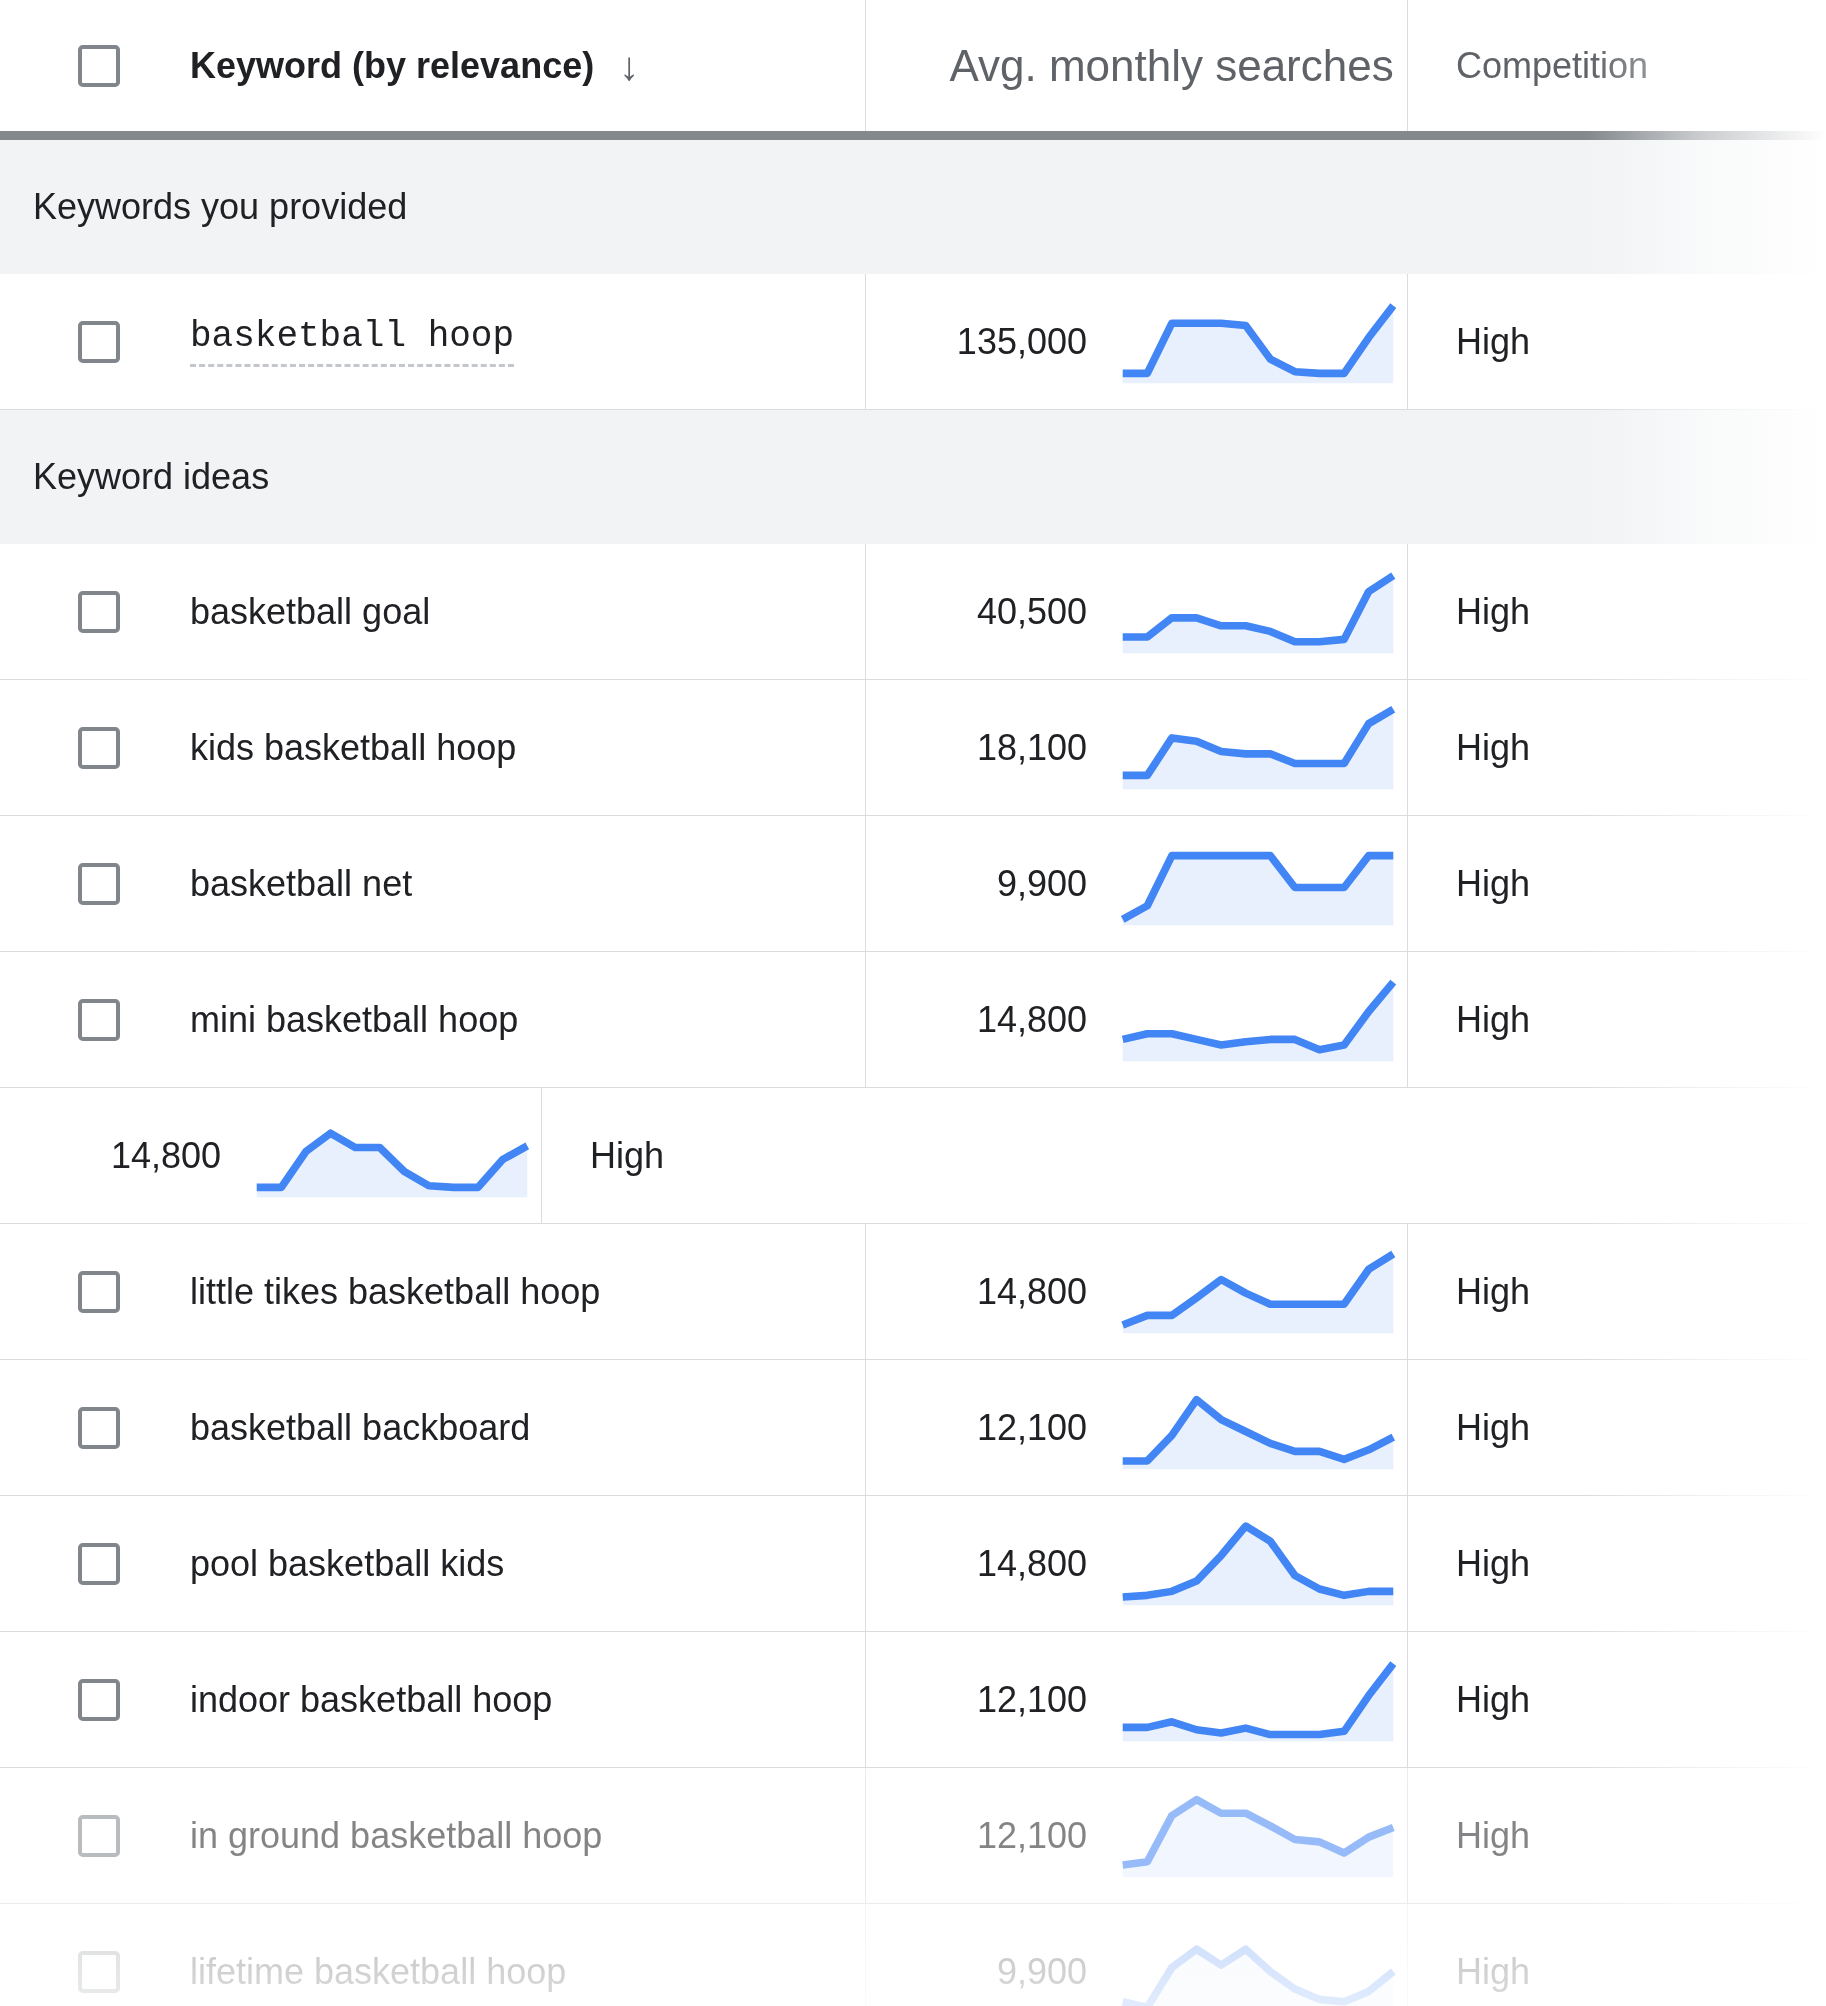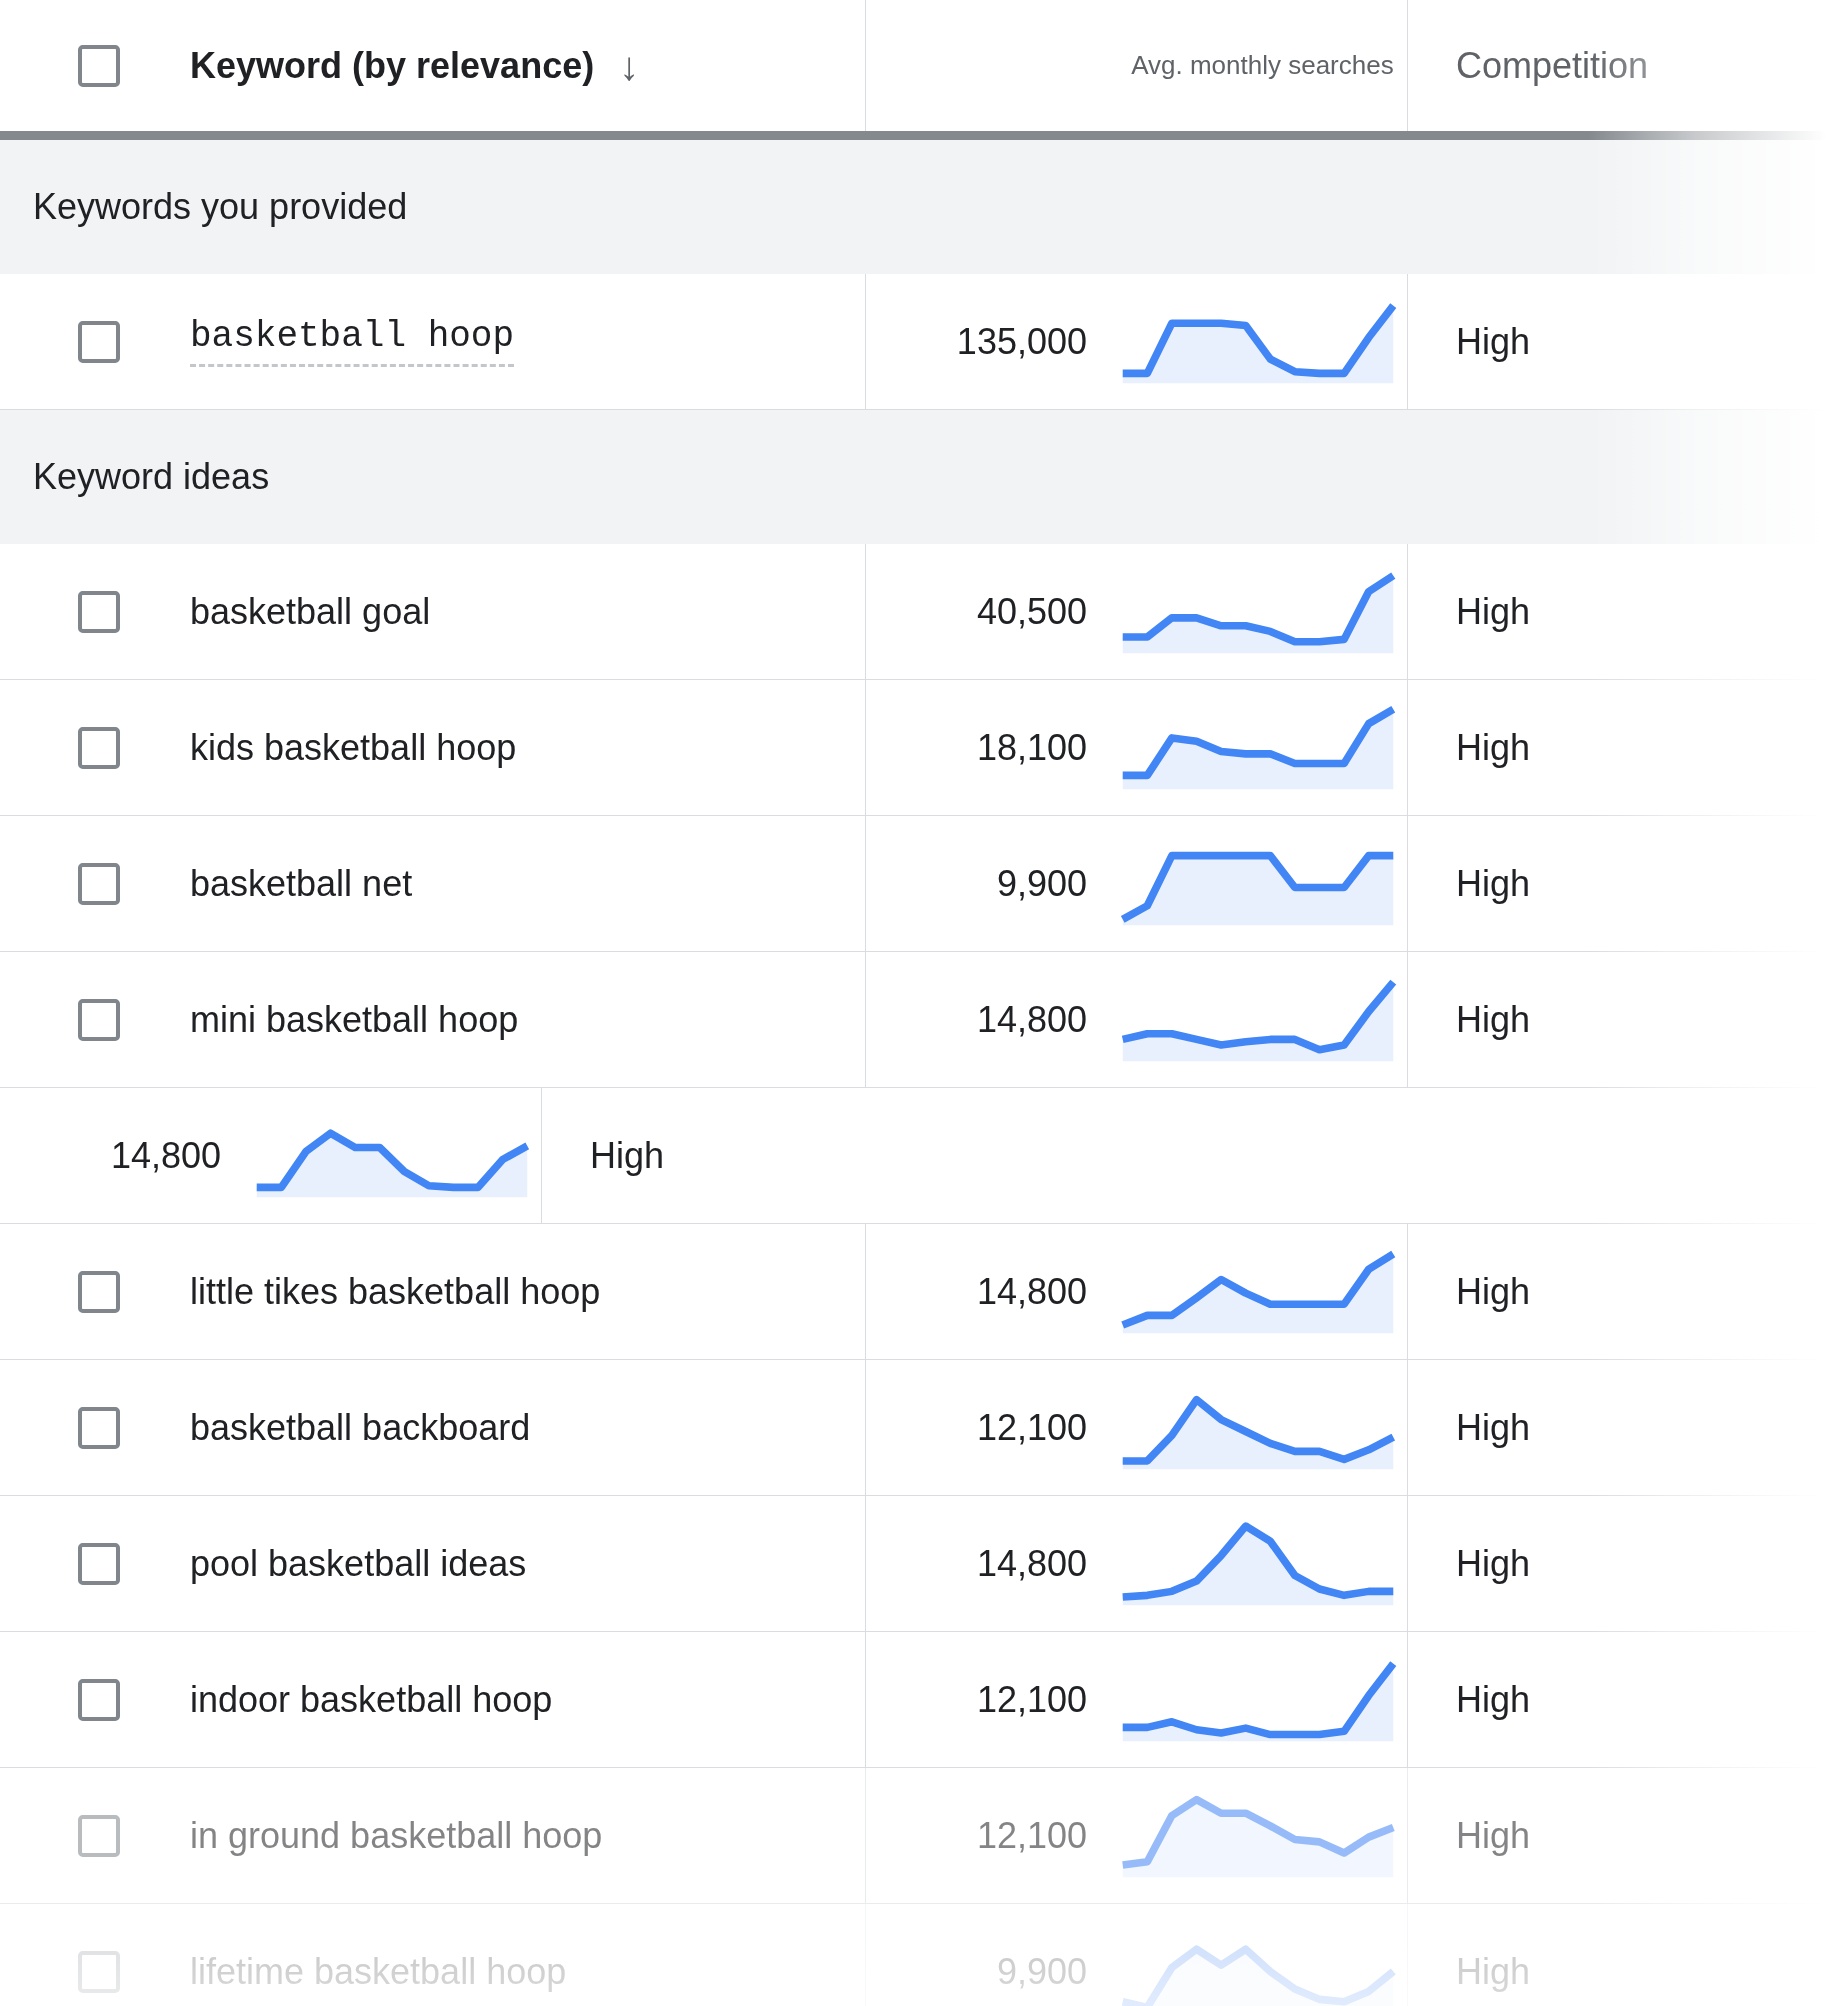--- a/index.html
+++ b/index.html
@@ -16,21 +16,21 @@
   .col-kw{width:866px;height:100%;display:flex;align-items:center;
     padding-left:78px;box-sizing:border-box;border-right:1.9px solid #dadce0;}
   .col-search{width:542px;height:100%;display:flex;align-items:center;
     box-sizing:border-box;border-right:1.9px solid #dadce0;}
   .col-comp{flex:1;height:100%;display:flex;align-items:center;
     padding-left:48px;box-sizing:border-box;}
   .header-row .col-kw{font-weight:bold;font-size:36px;color:#202124;}
   .kw-label{margin-left:70px;}
   .sort-arrow{margin-left:25px;font-weight:normal;color:#5f6368;font-size:40px;line-height:1;}
   .search-head{width:100%;text-align:right;padding-right:13.3px;box-sizing:border-box;
-    color:#5f6368;font-size:26px;}
+    color:#5f6368;font-size:44px;}
   .comp-head{color:#5f6368;font-size:36px;}
   
   .section-band{
     height:134px;background:#f1f3f4;display:flex;align-items:center;
     padding-left:33px;box-sizing:border-box;font-size:36px;color:#202124;
   }
   
   .row{display:flex;height:136px;border-bottom:1.9px solid #dadce0;box-sizing:border-box;}
   .checkbox{
     width:42px;height:42px;border:4.8px solid #80868b;border-radius:4.8px;
@@ -207,21 +207,21 @@
           </svg>
     </div>
     <div class="col-comp">
       <span class="comp-text">High</span>
     </div>
   </div>
 
   <div class="row" style="opacity: 1;">
     <div class="col-kw">
       <div class="checkbox"></div>
-      <span class="kw-text">pool basketball ideas</span>
+      <span class="kw-text">pool basketball kids</span>
     </div>
     <div class="col-search">
       <span class="num">14,800</span>
       <svg class="spark" viewBox="0 0 296 96" preserveAspectRatio="none">
             <polygon points="6.0,83.3 31.8,81.6 57.6,77.4 83.5,66.5 109.3,39.6 135.1,8.5 160.9,24.5 186.7,60.6 212.5,74.9 238.4,81.6 264.2,77.4 290.0,77.4 290,92 6,92" fill="#e8f0fe"></polygon>
             <polyline points="6.0,83.3 31.8,81.6 57.6,77.4 83.5,66.5 109.3,39.6 135.1,8.5 160.9,24.5 186.7,60.6 212.5,74.9 238.4,81.6 264.2,77.4 290.0,77.4" fill="none" stroke="#4285f4" stroke-width="8" stroke-linejoin="round" stroke-linecap="butt"></polyline>
           </svg>
     </div>
     <div class="col-comp">
       <span class="comp-text">High</span>

